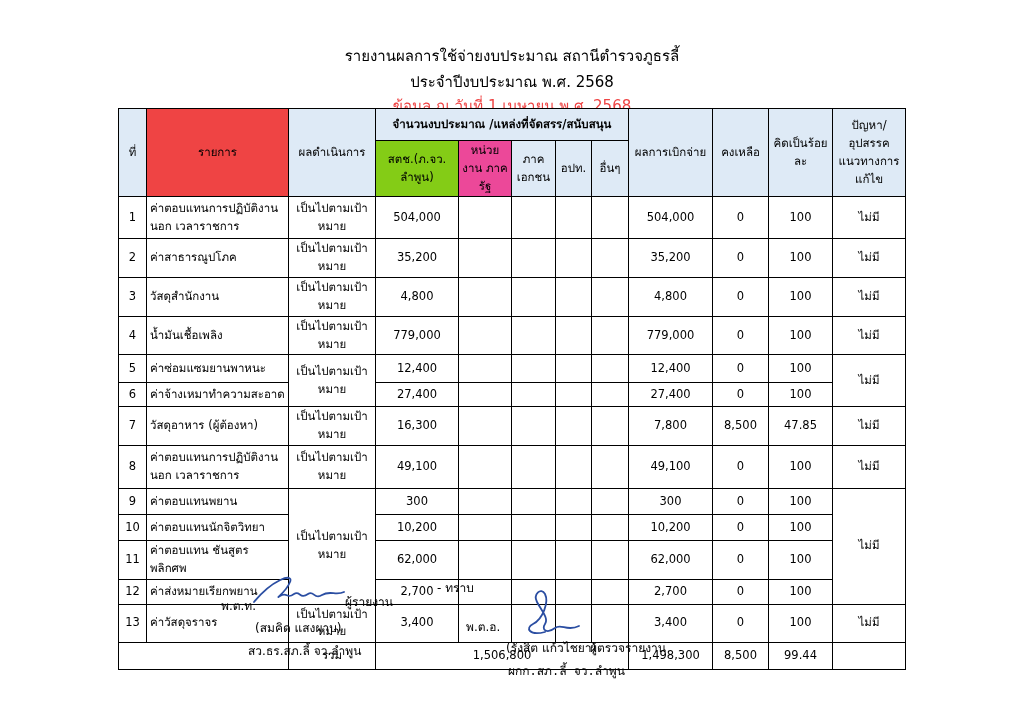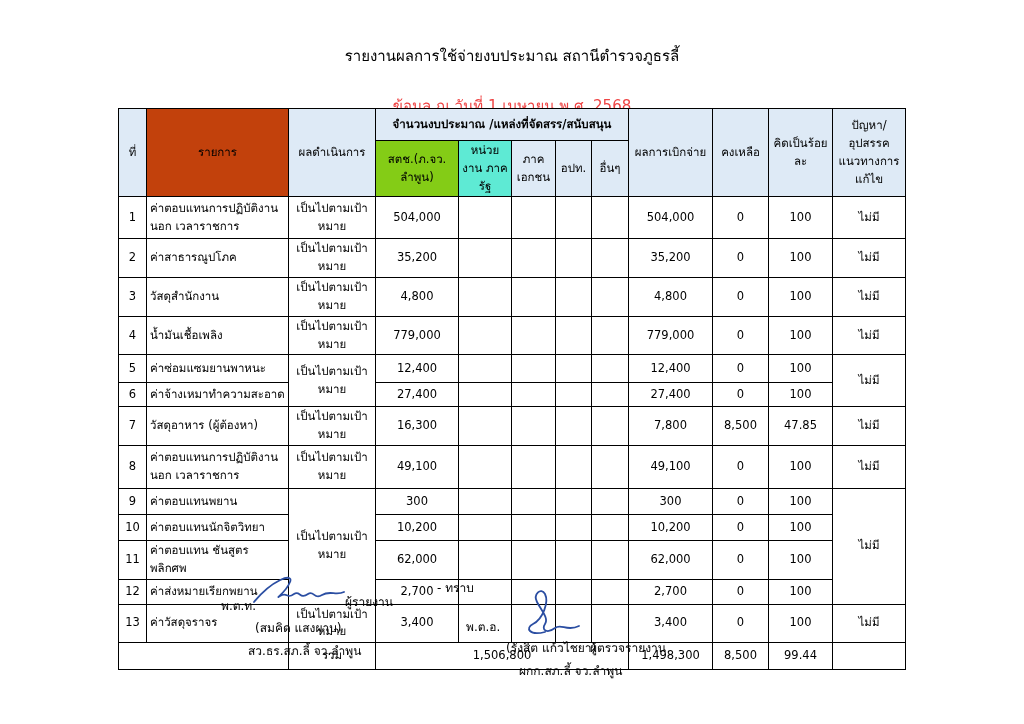--- a/index.html
+++ b/index.html
@@ -48,51 +48,52 @@
 
   .sig-text { position: absolute; font-size: 12px; white-space: nowrap; }
   .sig-svg  { position: absolute; }
 </style>
 </head>
 <body>
 
 <div class="page">
 
   <div class="title-line title1">รายงานผลการใช้จ่ายงบประมาณ สถานีตำรวจภูธรลี้</div>
+  <div class="title-line title2">ประจำปีงบประมาณ พ.ศ. 2568</div>
   <div class="title-line title3" style="color: #ef4444;">ข้อมูล ณ วันที่ 1 เมษายน พ.ศ. 2568</div>
 
   <table class="report">
     <colgroup>
       <col style="width:28px">
         <col style="width:142px">
         <col style="width:87px">
       <col style="width:83px">
         <col style="width:53px">
         <col style="width:44px">
       <col style="width:36px">
         <col style="width:37px">
         <col style="width:84px">
       <col style="width:56px">
         <col style="width:64px">
         <col style="width:73px">
     </colgroup>
     <thead>
       <tr style="height:32px">
         <th rowspan="2" style="background: rgb(222, 234, 246);">ที่</th>
-        <th rowspan="2" style="background: #c2410c;">รายการ</th>
+        <th rowspan="2" style="background: #ef4444;">รายการ</th>
         <th rowspan="2" style="background: rgb(222, 234, 246);">ผลดำเนินการ</th>
         <th colspan="5" style="background: rgb(222, 234, 246); font-weight: bold;">จำนวนงบประมาณ /แหล่งที่จัดสรร/สนับสนุน</th>
         <th rowspan="2" style="background: rgb(222, 234, 246);">ผลการเบิกจ่าย</th>
         <th rowspan="2" style="background: rgb(222, 234, 246);">คงเหลือ</th>
         <th rowspan="2" style="background: rgb(222, 234, 246);">คิดเป็นร้อยละ</th>
         <th rowspan="2" style="background: rgb(222, 234, 246);">ปัญหา/อุปสรรค แนวทางการแก้ไข</th>
       </tr>
       <tr style="height:40px">
         <th style="background: #84cc16;">สตช.(ภ.จว. ลำพูน)</th>
-        <th style="background: #5eead4;">หน่วยงาน ภาครัฐ</th>
+        <th style="background: #ec4899;">หน่วยงาน ภาครัฐ</th>
         <th style="background: rgb(222, 234, 246);">ภาค เอกชน</th>
         <th style="background: rgb(222, 234, 246);">อปท.</th>
         <th style="background: rgb(222, 234, 246);">อื่นๆ</th>
       </tr>
     </thead>
     <tbody>
       <tr style="height:42px">
         <td class="c">1</td>
         <td class="l">ค่าตอบแทนการปฏิบัติงานนอก เวลาราชการ</td>
         <td class="c">เป็นไปตามเป้าหมาย</td>
@@ -287,15 +288,15 @@
   <div class="sig-text" style="left:345px; top:592px;">ผู้รายงาน</div>
   <div class="sig-text" style="left:255px; top:618px;">(สมคิด  แสงผาบ)</div>
   <div class="sig-text" style="left:248px; top:641px;">สว.ธร.สภ.ลี้ จว.ลำพูน</div>
 
   <div class="sig-text" style="left:466px; top:617px;text-align:center;">พ.ต.อ.</div>
   <svg class="sig-svg" style="left:505px; top:588px;" width="90" height="50" viewBox="0 0 90 50">
     <path d="M40 44 C24 48 20 40 28 36 C38 31 44 14 40 6 C36 -1 28 6 32 14 C36 22 44 30 40 36 C36 42 42 46 50 40 C56 35 62 44 74 38" fill="none" stroke="#2b4ea2" stroke-width="1.8" stroke-linecap="round"></path>
   </svg>
   <div class="sig-text" style="left:590px; top:613px;margin-top:25px;">ผู้ตรวจรายงาน</div>
   <div class="sig-text" style="left:506px; top:638px;">(รังสิต แก้วไชยา)</div>
-  <div class="sig-text" style="left:519px; top:661px;">ผกก.สภ.ลี้ จว.ลำพูน</div>
+  <div class="sig-text" style="left:508px; top:661px;font-family:Liberation Mono, monospace;">ผกก.สภ.ลี้ จว.ลำพูน</div>
 
 </div>
 
 </body></html>

